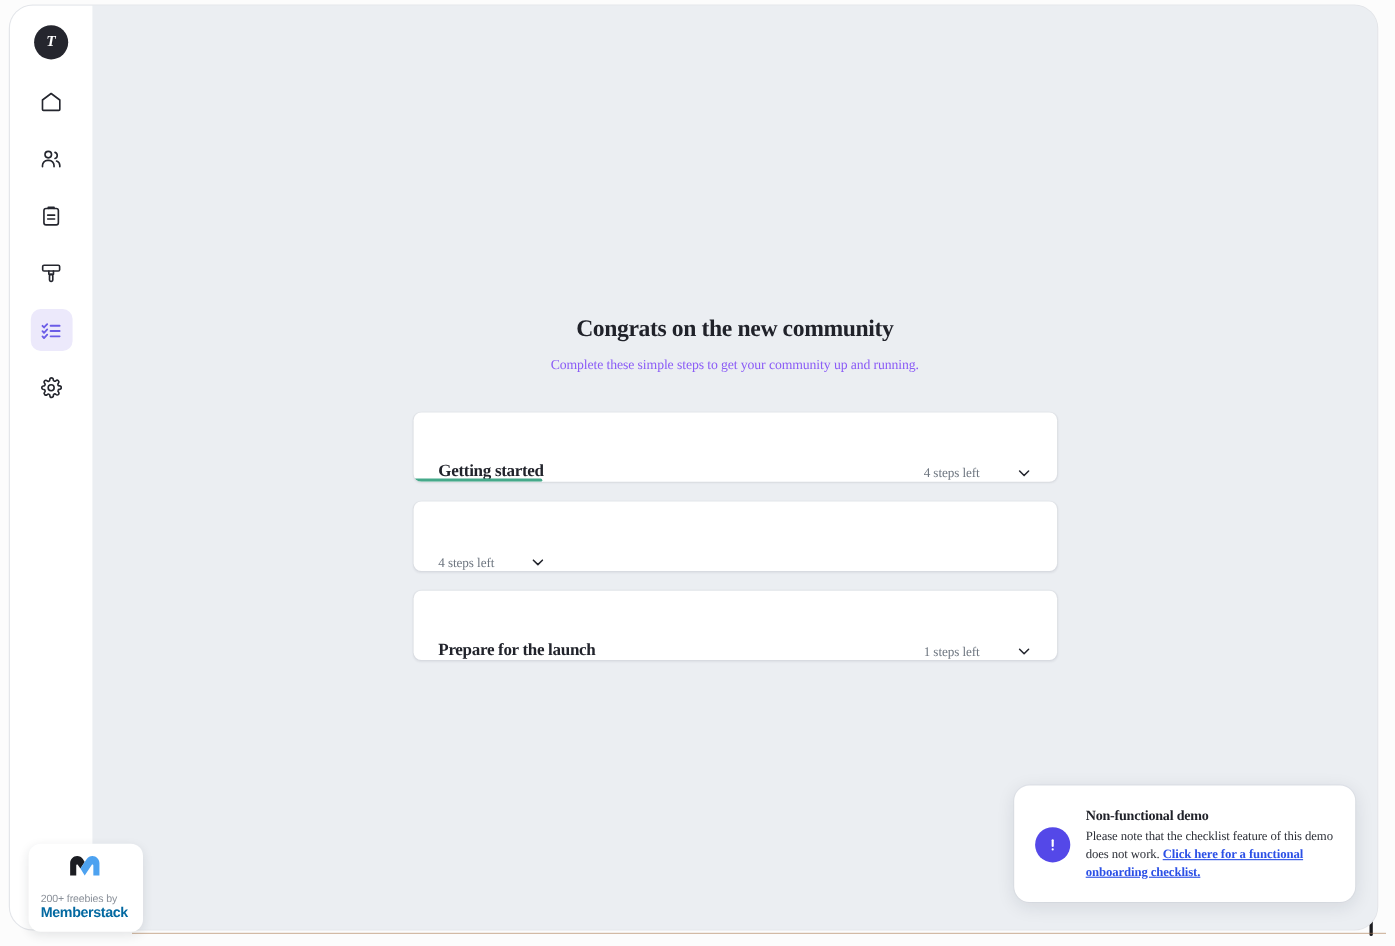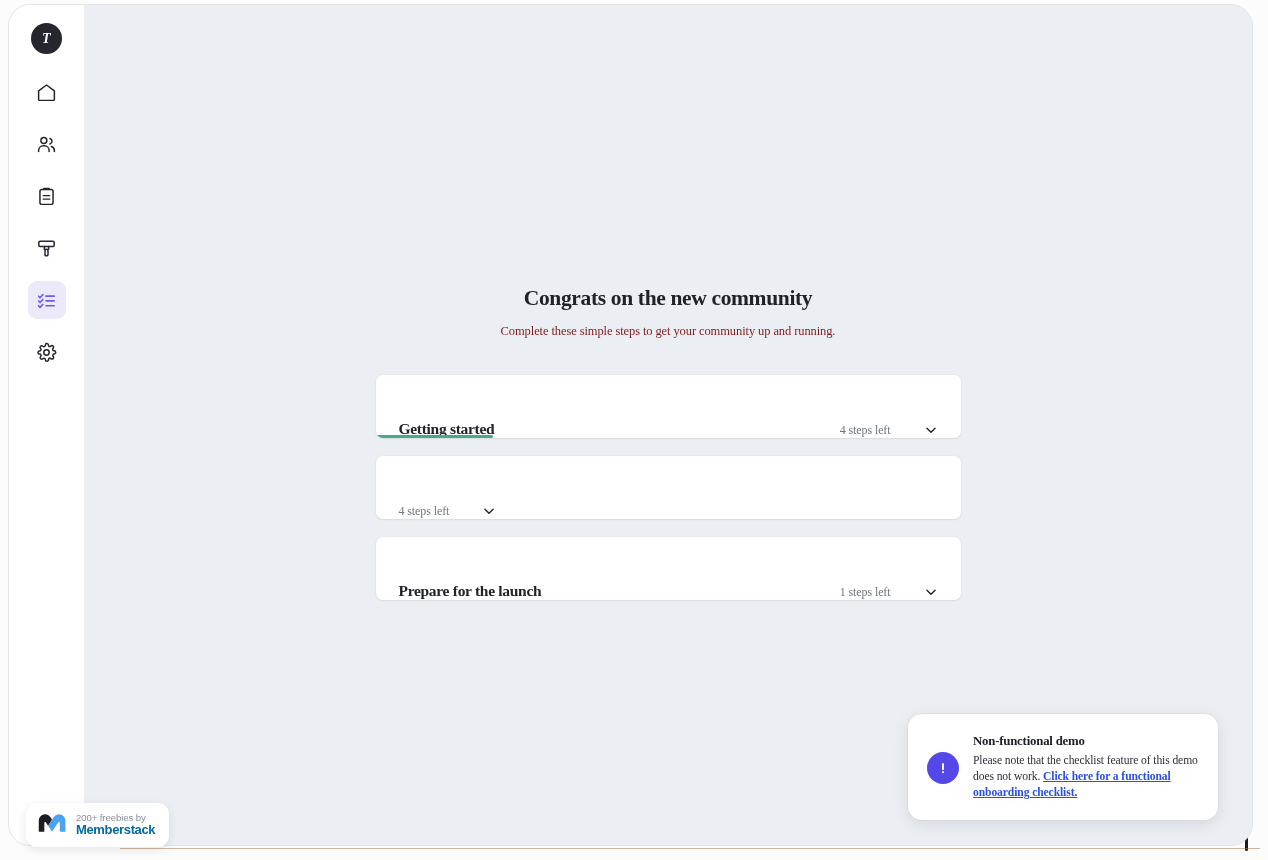--- a/index.html
+++ b/index.html
@@ -120,21 +120,21 @@
     font-size: 21.5px;
     font-weight: bold;
     color: #20222a;
     letter-spacing: -.35px;
     margin-bottom: 13px;
     text-align: center;
   }
 
   .subhead {
     font-size: 12.5px;
-    color: #7f1d1d;
+    color: #8b5cf6;
     letter-spacing: -.1px;
     margin-bottom: 36px;
     text-align: center;
   }
 
   
   .checklist {
     width: 585px;
   }
 
@@ -187,21 +187,21 @@
   }
   .progress-fill {
     height: 100%;
     background: #45a98a;
     border-radius: 0 2px 2px 0;
   }
 
   
   .toast {
     position: absolute;
-    right: 34px;
+    right: 20px;
     bottom: 25px;
     width: 310px;
     background: #ffffff;
     border-radius: 14px;
     padding: 20px 20px 19px 19px;
     display: flex;
     gap: 14px;
     align-items: center;
     box-shadow: 0 4px 16px rgba(24,32,50,.10), 0 0 0 1px rgba(24,32,50,.03);
   }
@@ -247,20 +247,21 @@
     left: 26px;
     bottom: 13px;
     background: #ffffff;
     border-radius: 11px;
     padding: 9px 14px 9px 11px;
     display: flex;
     align-items: center;
     gap: 9px;
     box-shadow: 0 3px 10px rgba(24,32,50,.11);
     z-index: 5;
+    flex-direction: column;
   }
   .ms-text-top {
     font-size: 9.6px;
     color: #8a9099;
     letter-spacing: -.1px;
     line-height: 1.15;
   }
   .ms-text-bottom {
     font-size: 13px;
     font-weight: bold;

